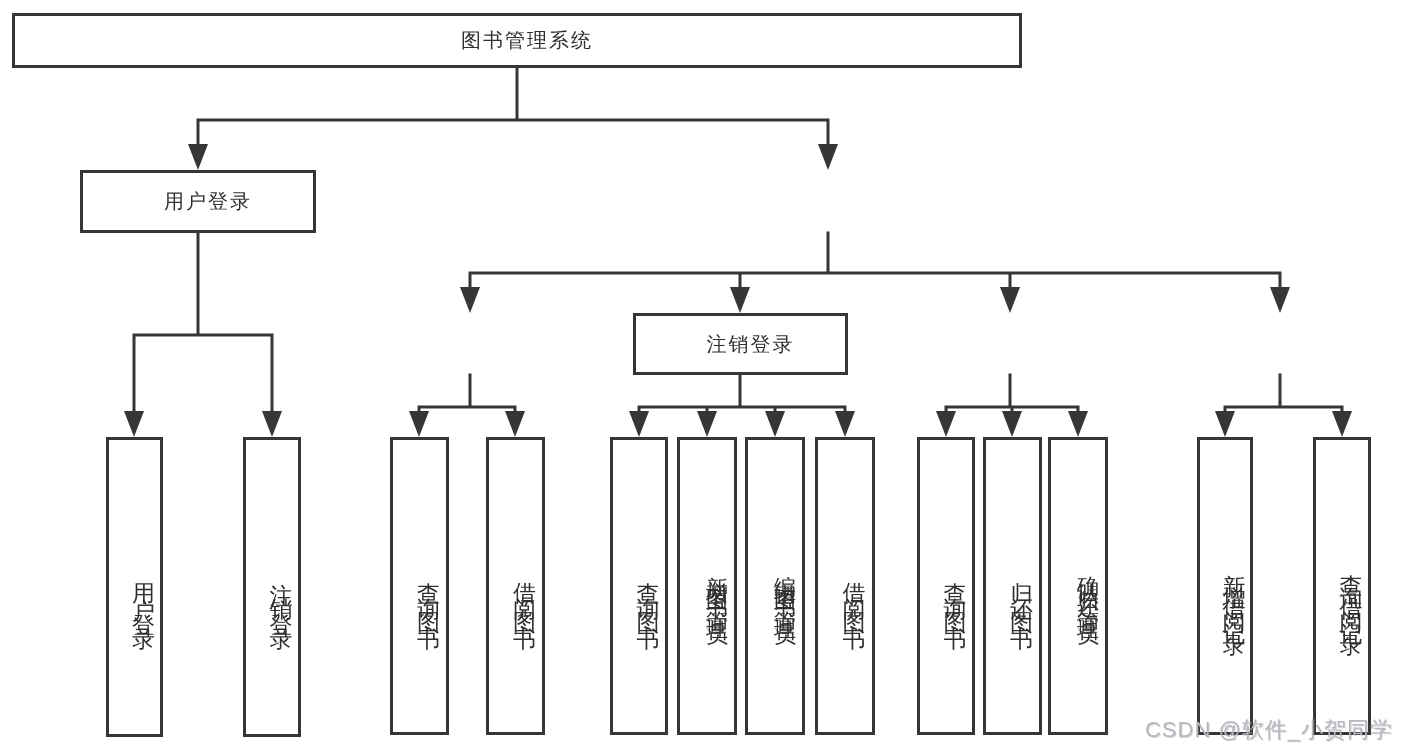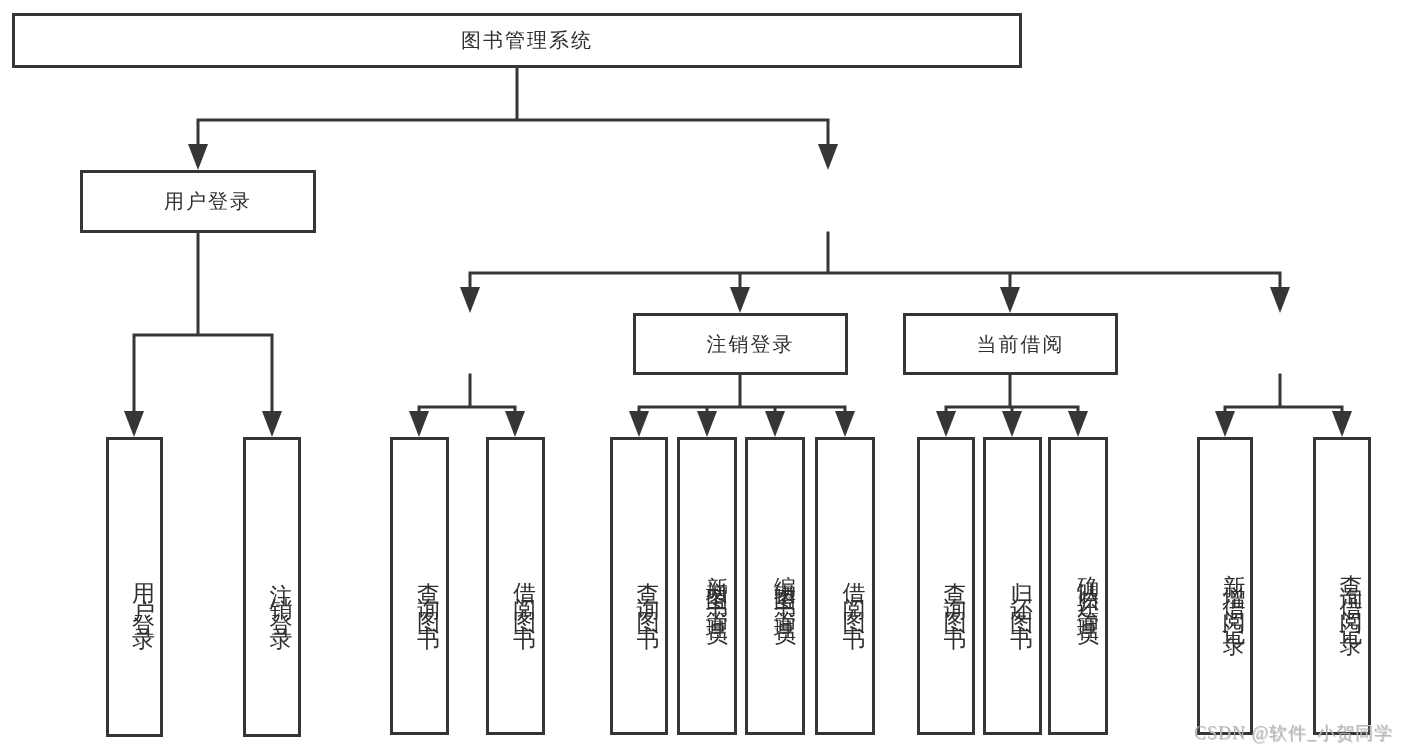--- a/index.html
+++ b/index.html
@@ -46,26 +46,25 @@
     font-size: 23px;
   }
   .node.v.s4 { letter-spacing: 15px; padding-top: 15px; }
   .node.v.s6 { letter-spacing: 12px; padding-top: 12px; }
   .node.v.s9 { font-size: 22px; letter-spacing: 7px; padding-top: 7px; }
   .watermark {
     position: absolute;
     right: 12px;
     bottom: 2px;
     z-index: 3;
-    font-size: 18px;
+    font-size: 22px;
     letter-spacing: 1px;
     color: var(--wm, #b4b8bf);
     text-shadow: 1px 1px 0 rgba(130,130,130,0.35);
     white-space: nowrap;
-    font-family: Liberation Serif, serif;
   }
 </style>
 </head>
 <body>
 
 <div class="canvas" style="--line: #363636; --text: #2f2f2f; --wm: #b4b8bf; --bg: #ffffff;">
 
   <svg class="connectors" viewBox="0 0 1405 747" xmlns="http://www.w3.org/2000/svg">
     <g stroke="#363636" stroke-width="3" fill="none" stroke-linecap="square">
 
@@ -107,21 +106,20 @@
       <polygon points="1215,411 1235,411 1225,437"></polygon>
       <polygon points="1332,411 1352,411 1342,437"></polygon>
     </g>
   </svg>
 
   <div class="node h" style="left:12px;top:13px;width:1010px;height:55px">图书管理系统</div>
 
   <div class="node h" style="left:80px;top:170px;width:236px;height:63px">用户登录</div>
 
   <div class="node h" style="left:633px;top:313px;width:215px;height:62px">注销登录</div>
-  <div class="node h" style="left:903px;top:313px;width:215px;height:62px">当前借阅</div>
 
   <div class="node v s4" style="left:106px;top:437px;width:57px;height:300px">用户登录</div>
   <div class="node v s4" style="left:243px;top:437px;width:58px;height:300px">注销登录</div>
 
   <div class="node v s4" style="left:390px;top:437px;width:59px;height:298px">查询图书</div>
   <div class="node v s4" style="left:486px;top:437px;width:59px;height:298px">借阅图书</div>
 
   <div class="node v s4" style="left:610px;top:437px;width:58px;height:298px">查询图书</div>
   <div class="node v s9" style="left:677px;top:437px;width:60px;height:298px">新增图书（管理员）</div>
   <div class="node v s9" style="left:745px;top:437px;width:60px;height:298px">编辑图书（管理员）</div>

